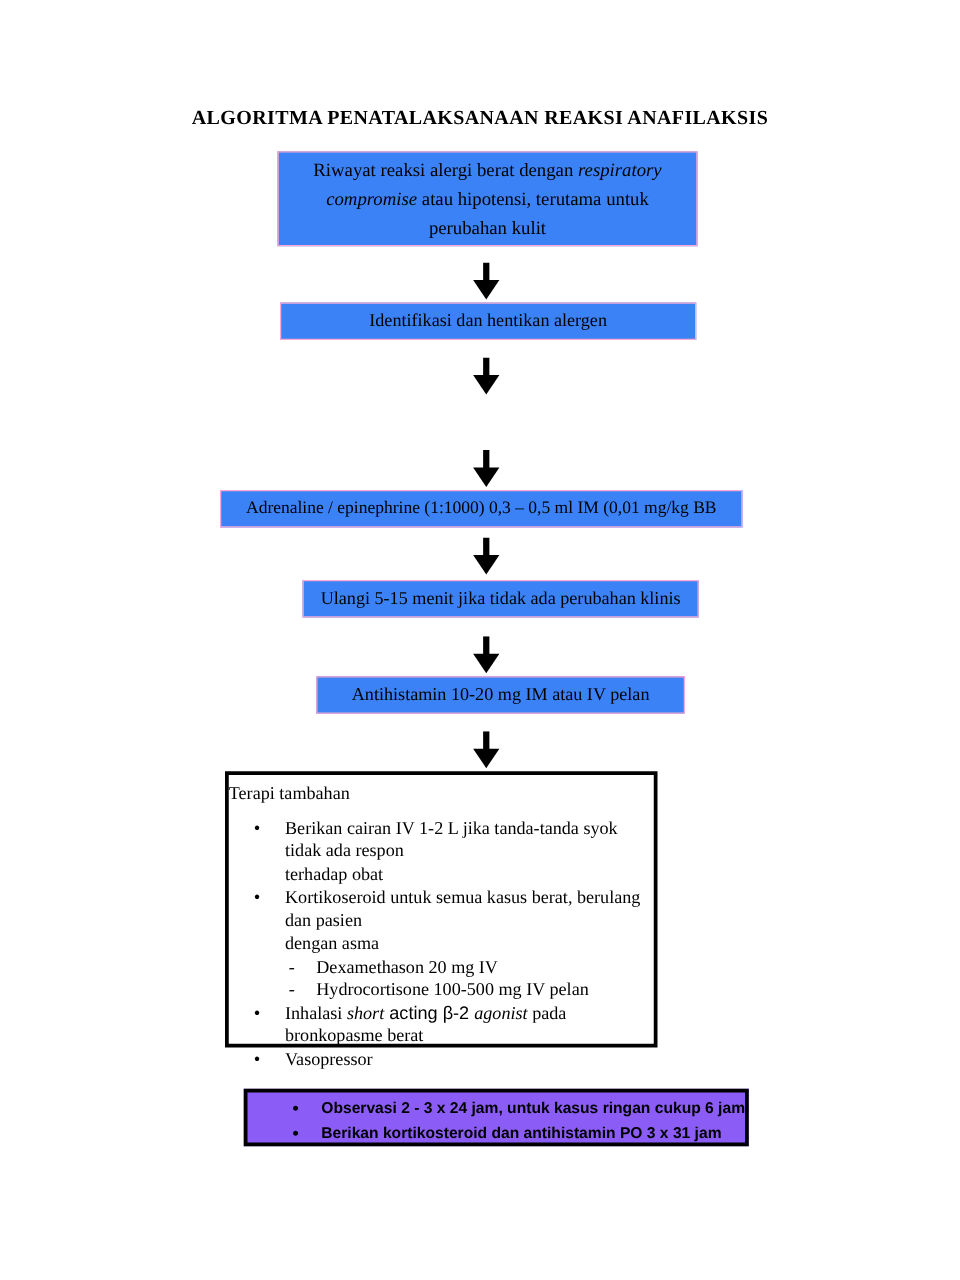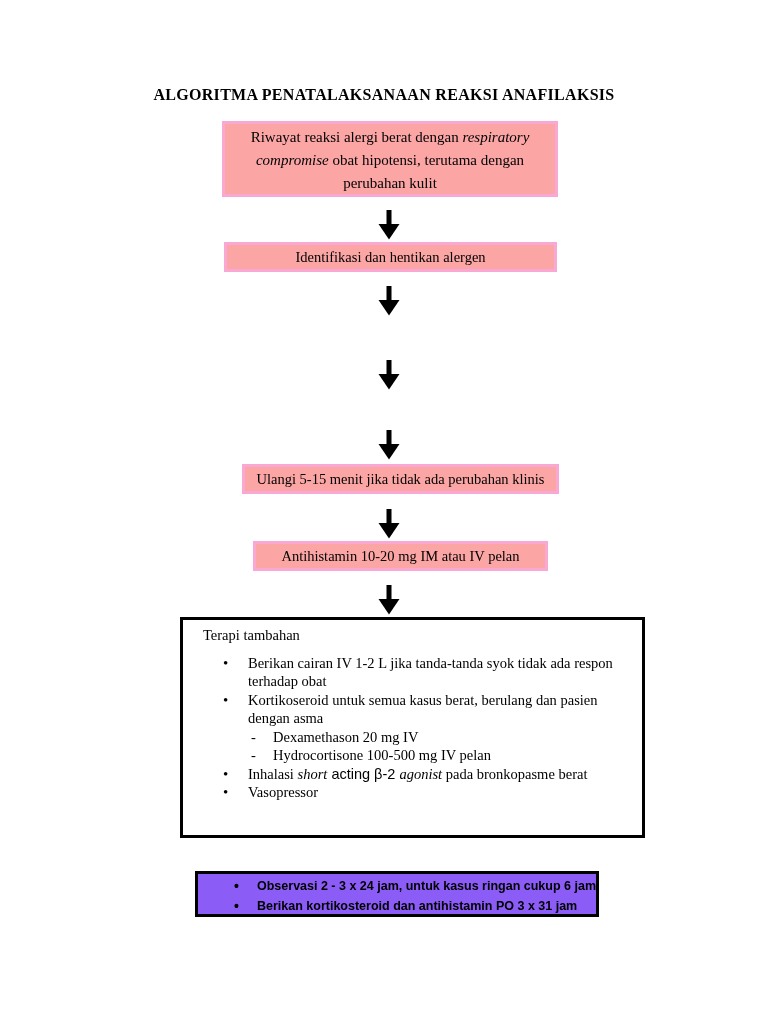--- a/index.html
+++ b/index.html
@@ -19,22 +19,22 @@
     left: 0;
     width: 768px;
     text-align: center;
     font-family: "Liberation Serif", serif;
     font-weight: bold;
     font-size: 16px;
     letter-spacing: 0.3px;
   }
   .fbox {
     position: absolute;
-    border: 3px solid #f9a8d4;
-    background: #fca5a5;
+    border: 1px solid #f9a8d4;
+    background: #3b82f6;
     display: flex;
     align-items: center;
     justify-content: center;
     text-align: center;
     font-size: 14.5px;
     white-space: nowrap;
   }
   .fbox.multiline { white-space: normal; }
   .box-riwayat { left: 222px; top: 121px; width: 336px; height: 76px; padding-top: 2px; line-height: 23px; font-size: 15px; }
   .box-identifikasi { left: 224px; top: 242px; width: 333px; height: 30px; }
@@ -48,26 +48,26 @@
     left: 378px;
     width: 22px;
     height: 30px;
   }
   .arrow svg { display: block; }
   .a1 { top: 210px; } .a2 { top: 286px; } .a3 { top: 360px; }
   .a4 { top: 430px; } .a5 { top: 509px; } .a6 { top: 585px; }
 
   .box-terapi {
     position: absolute;
-    left: 180px; top: 617px; width: 465px; height: 221px;
+    left: 180px; top: 617px; width: 346px; height: 221px;
     border: 3px solid #000000;
     background: #ffffff;
     font-size: 14.5px;
     line-height: 18.5px;
-    padding: 6px 20px;
+    padding: 6px 0;
   }
   .terapi-header { margin-bottom: 9px; }
   .b-list { list-style: none; }
   .b-list > li { position: relative; padding-left: 45px; }
   .b-list > li.bullet::before {
     content: "\2022";
     position: absolute;
     left: 20px;
     font-size: 15px;
   }
@@ -101,21 +101,21 @@
   }
 </style>
 </head>
 <body>
 
 <div class="page">
 
   <div class="title">ALGORITMA PENATALAKSANAAN REAKSI ANAFILAKSIS</div>
 
   <div class="fbox box-riwayat multiline">
-    <div><span>Riwayat reaksi alergi berat dengan </span><span class="it">respiratory</span><br><span class="it">compromise</span><span> obat hipotensi, terutama dengan</span><br><span>perubahan kulit</span></div>
+    <div><span>Riwayat reaksi alergi berat dengan </span><span class="it">respiratory</span><br><span class="it">compromise</span><span> atau hipotensi, terutama untuk</span><br><span>perubahan kulit</span></div>
   </div>
 
   <div class="arrow a1">
     <svg width="22" height="30" viewBox="0 0 22 30">
         <rect x="8.5" y="0" width="5" height="16" fill="#000"></rect>
         <polygon points="0.5,14 21.5,14 11,29.5" fill="#000"></polygon>
       </svg>
   </div>
 
   <div class="fbox box-identifikasi">
@@ -130,20 +130,23 @@
   </div>
 
 
   <div class="arrow a3">
     <svg width="22" height="30" viewBox="0 0 22 30">
         <rect x="8.5" y="0" width="5" height="16" fill="#000"></rect>
         <polygon points="0.5,14 21.5,14 11,29.5" fill="#000"></polygon>
       </svg>
   </div>
 
+  <div class="fbox box-adrenaline">
+    <span>Adrenaline / epinephrine (1:1000) 0,3 – 0,5 ml IM (0,01 mg/kg BB</span>
+  </div>
 
   <div class="arrow a4">
     <svg width="22" height="30" viewBox="0 0 22 30">
         <rect x="8.5" y="0" width="5" height="16" fill="#000"></rect>
         <polygon points="0.5,14 21.5,14 11,29.5" fill="#000"></polygon>
       </svg>
   </div>
 
   <div class="fbox box-ulangi">
     <span>Ulangi 5-15 menit jika tidak ada perubahan klinis</span>

